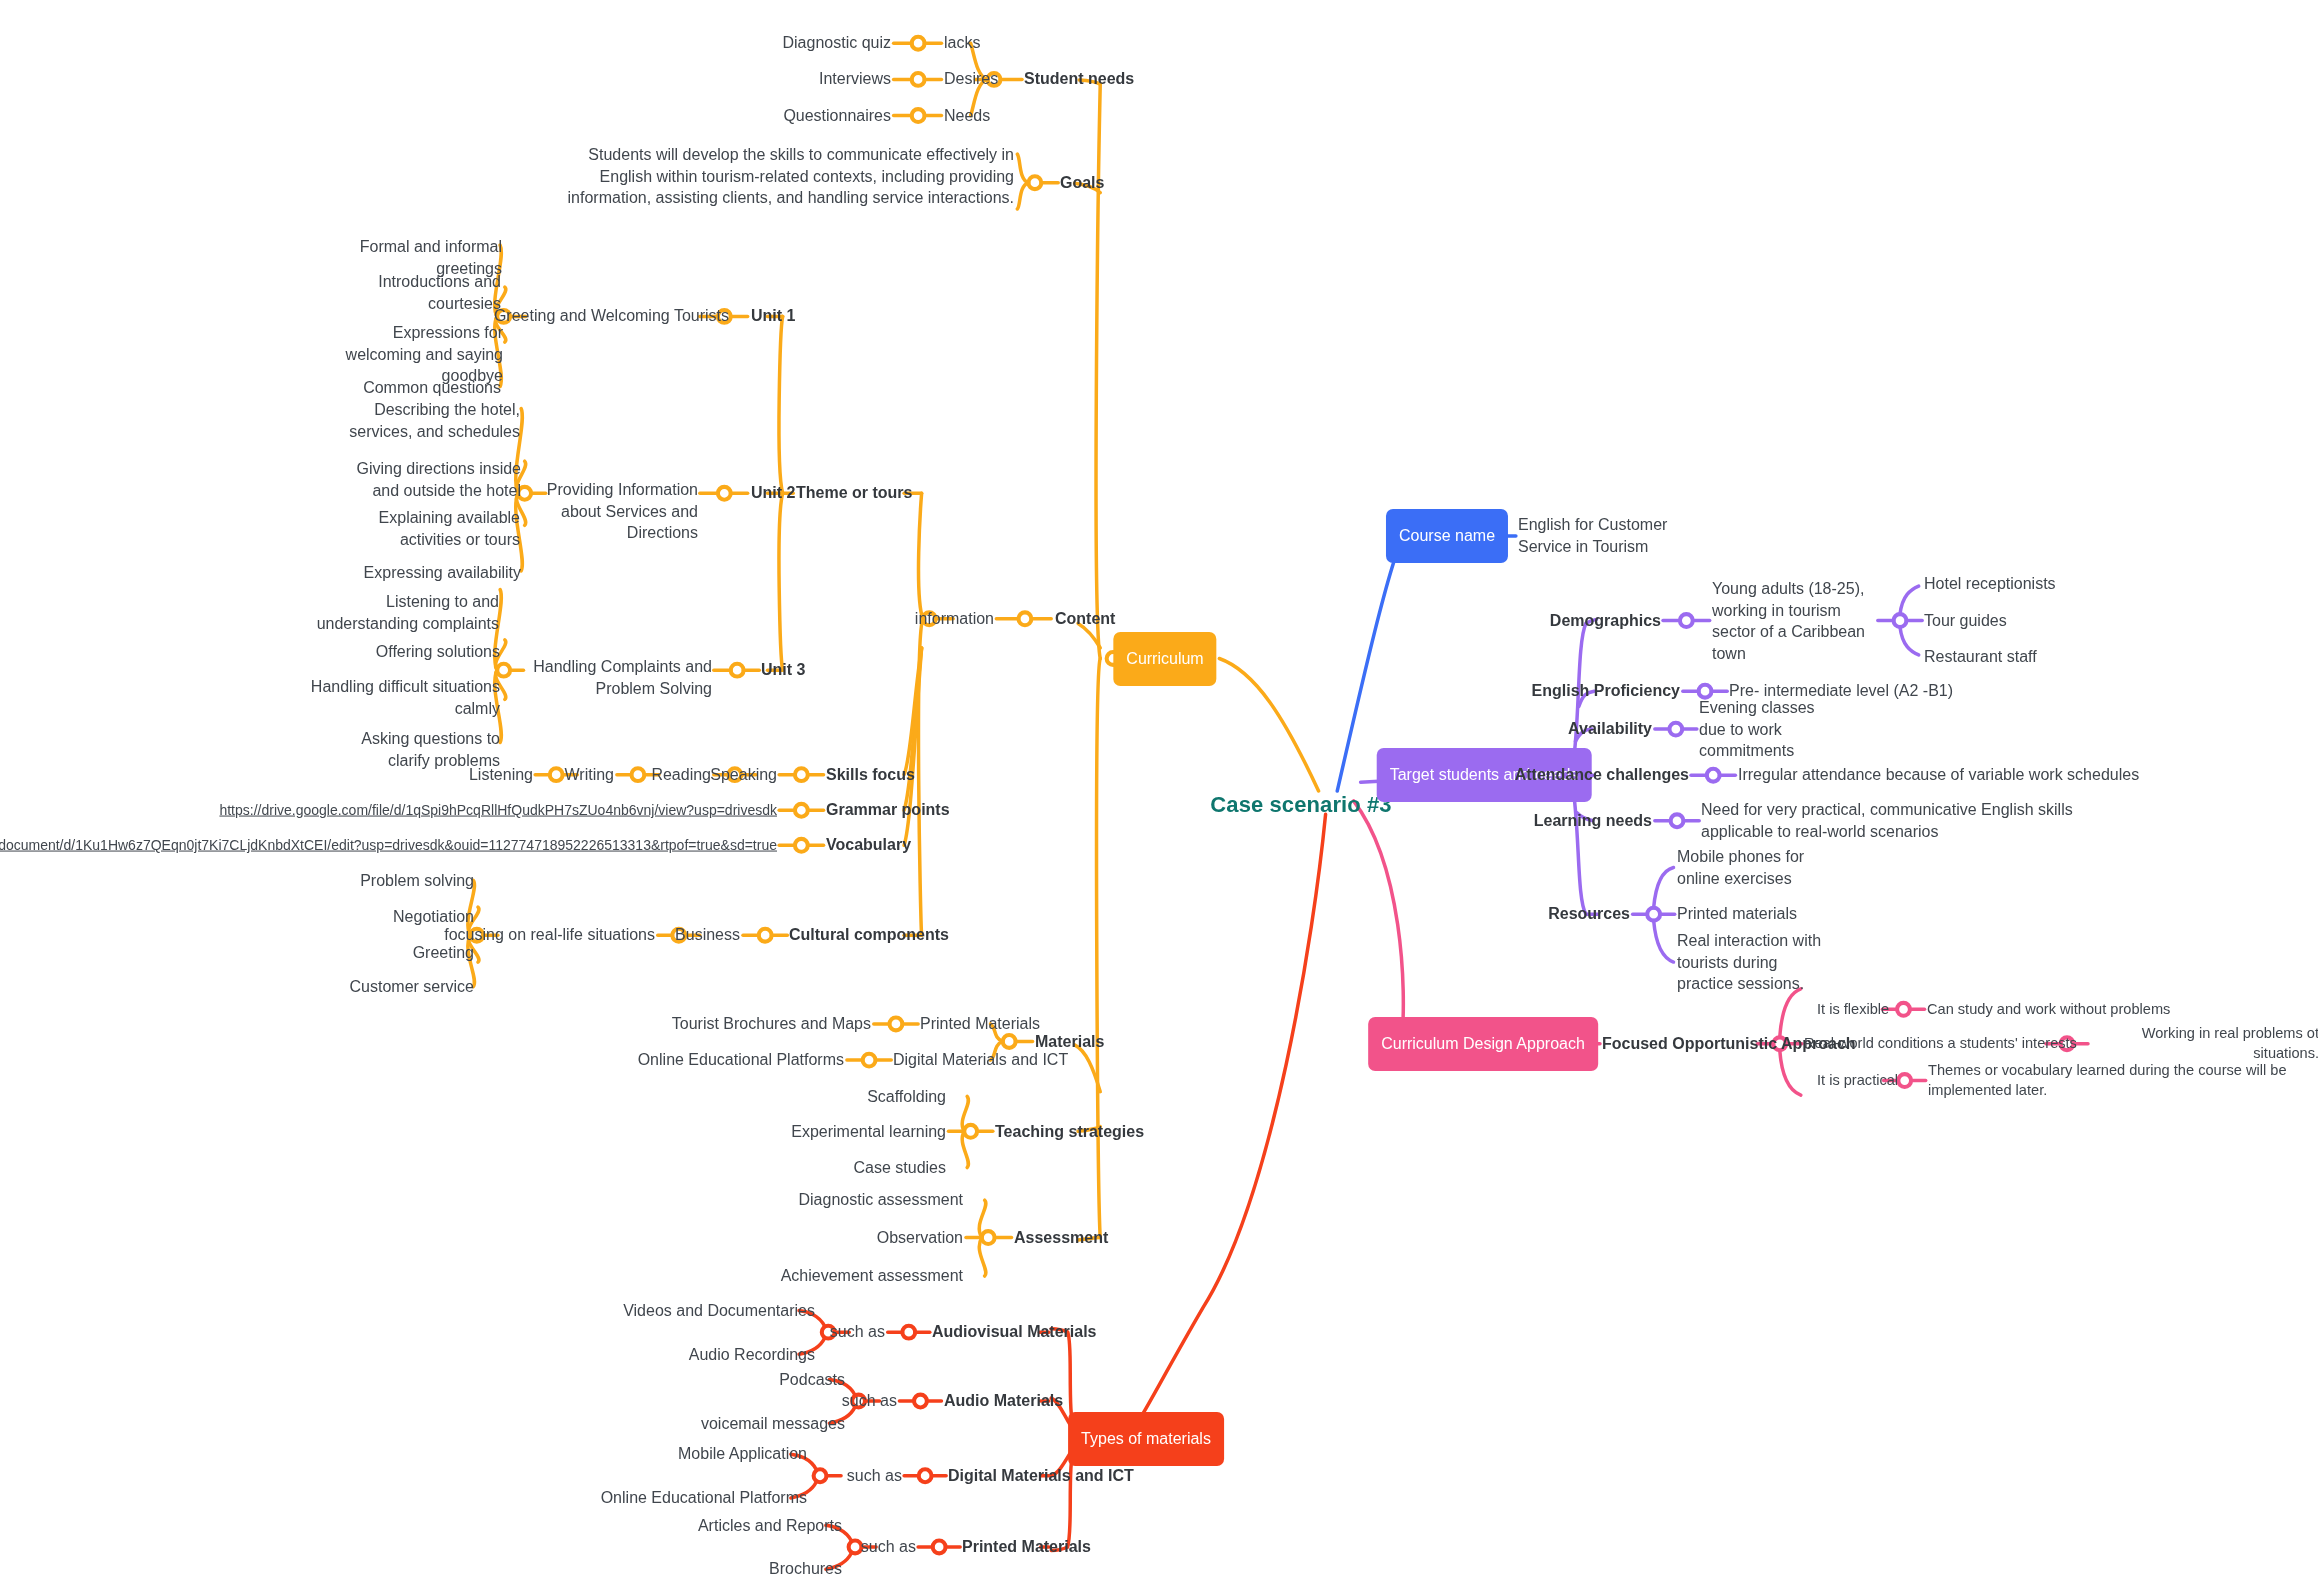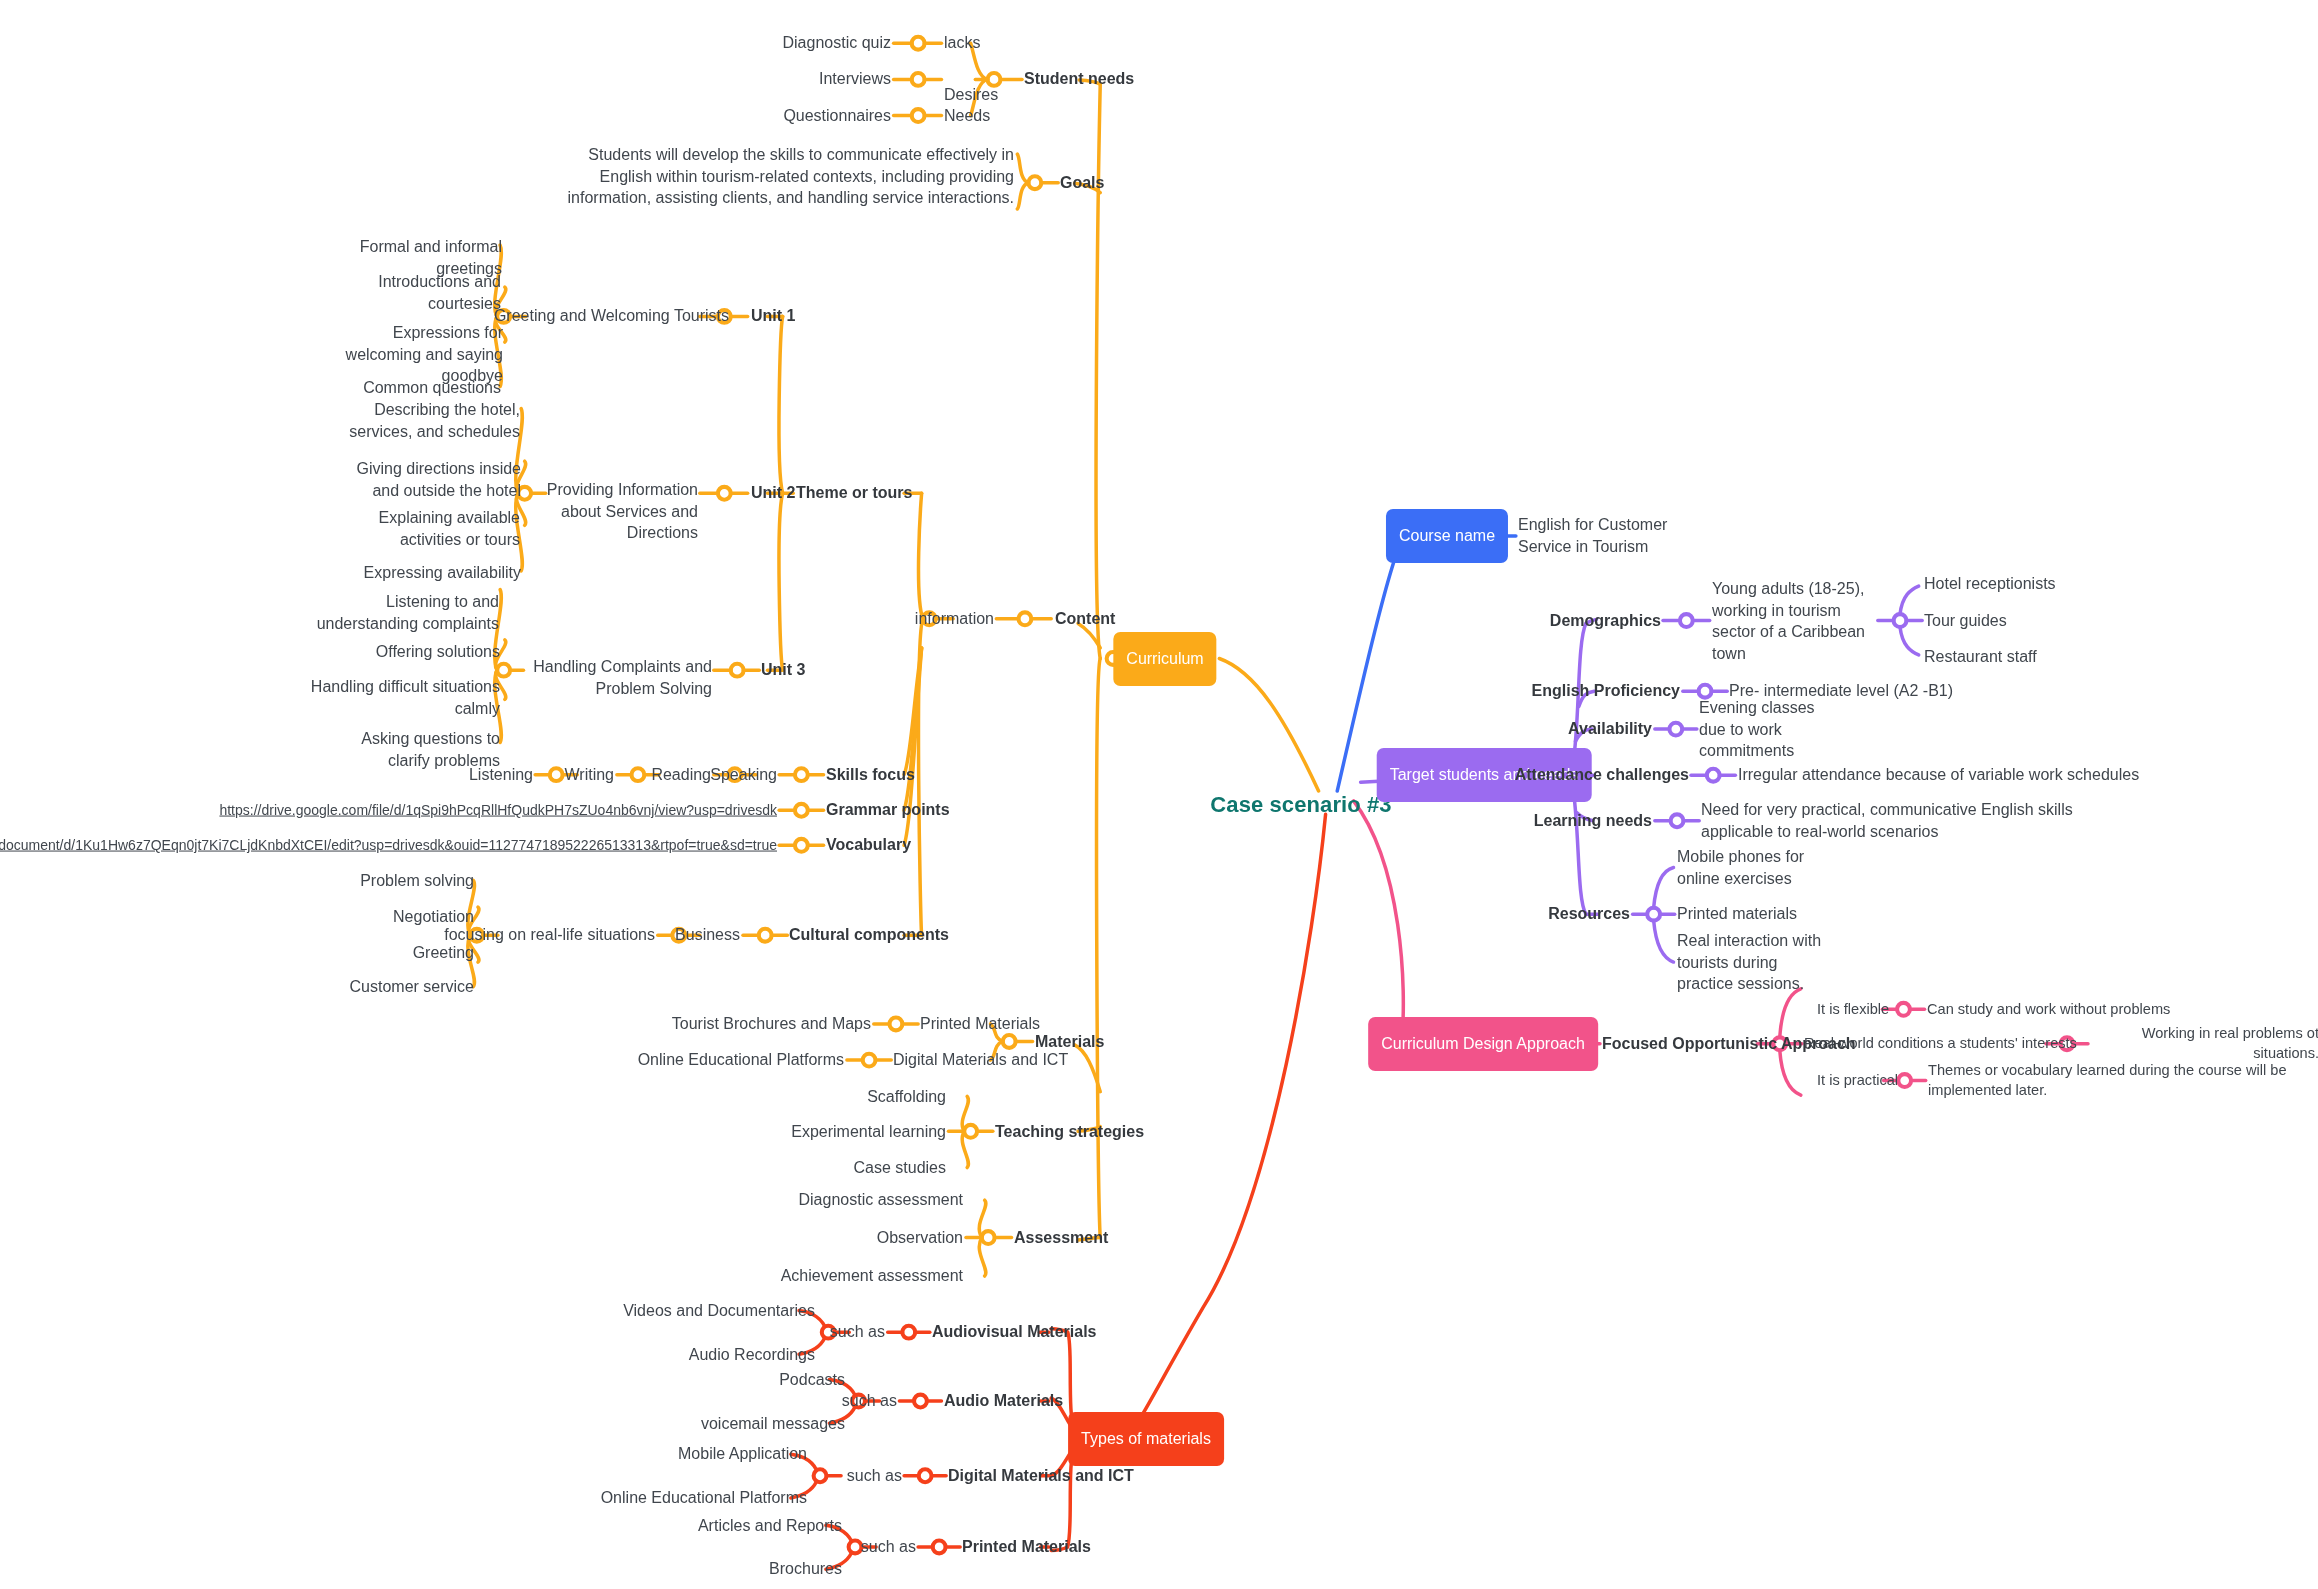--- a/index.html
+++ b/index.html
@@ -357,21 +357,21 @@
     <path class="rd" d="M1458,2640 C1448,2620 1426,2614 1414,2613"></path>
     <path class="rd" d="M1458,2660 C1448,2680 1426,2686 1414,2688"></path>
   </svg>
 
   <div class="root" style="left:1301px;top:805px;">Case scenario #3</div>
 
   <div class="pill orange" style="left:1165px;top:659px;">Curriculum</div>
 
   <div class="lbl b anchor-l" style="left:1024px;top:79px;">Student needs</div>
   <div class="lbl anchor-l" style="left:944px;top:43px;">lacks</div>
-  <div class="lbl anchor-l" style="left:944px;top:79px;margin-top:16px;">Desires</div>
+  <div class="lbl anchor-l" style="left:944px;top:79px;">Desires</div>
   <div class="lbl anchor-l" style="left:944px;top:116px;">Needs</div>
   <div class="lbl anchor-r" style="left:891px;top:43px;">Diagnostic quiz</div>
   <div class="lbl anchor-r" style="left:891px;top:79px;">Interviews</div>
   <div class="lbl anchor-r" style="left:891px;top:116px;">Questionnaires</div>
 
   <div class="lbl b anchor-l" style="left:1060px;top:183px;">Goals</div>
   <div class="lbl r" style="left:538px;top:144px;width:476px;">Students will develop the skills to communicate effectively in English within tourism-related contexts, including providing information, assisting clients, and handling service interactions.</div>
 
   <div class="lbl b anchor-l" style="left:1055px;top:619px;">Content</div>
   <div class="lbl anchor-r" style="left:994px;top:619px;">information</div>

